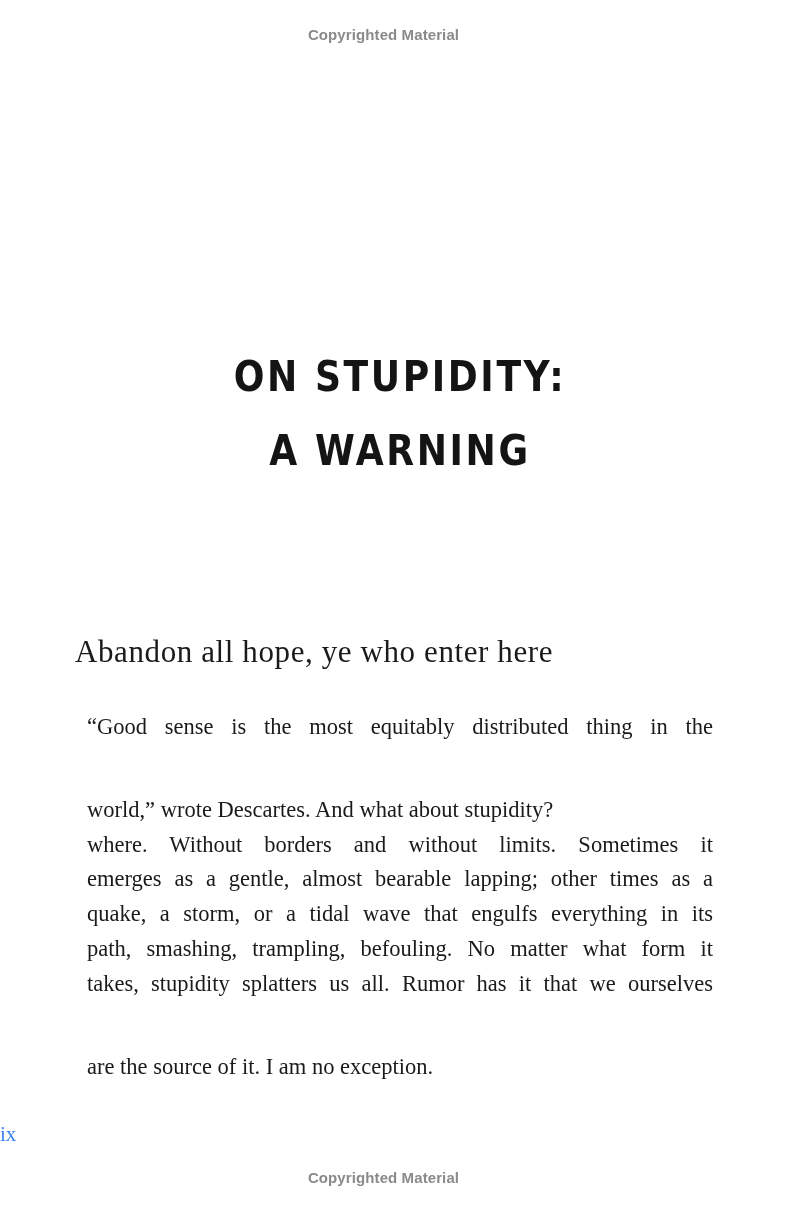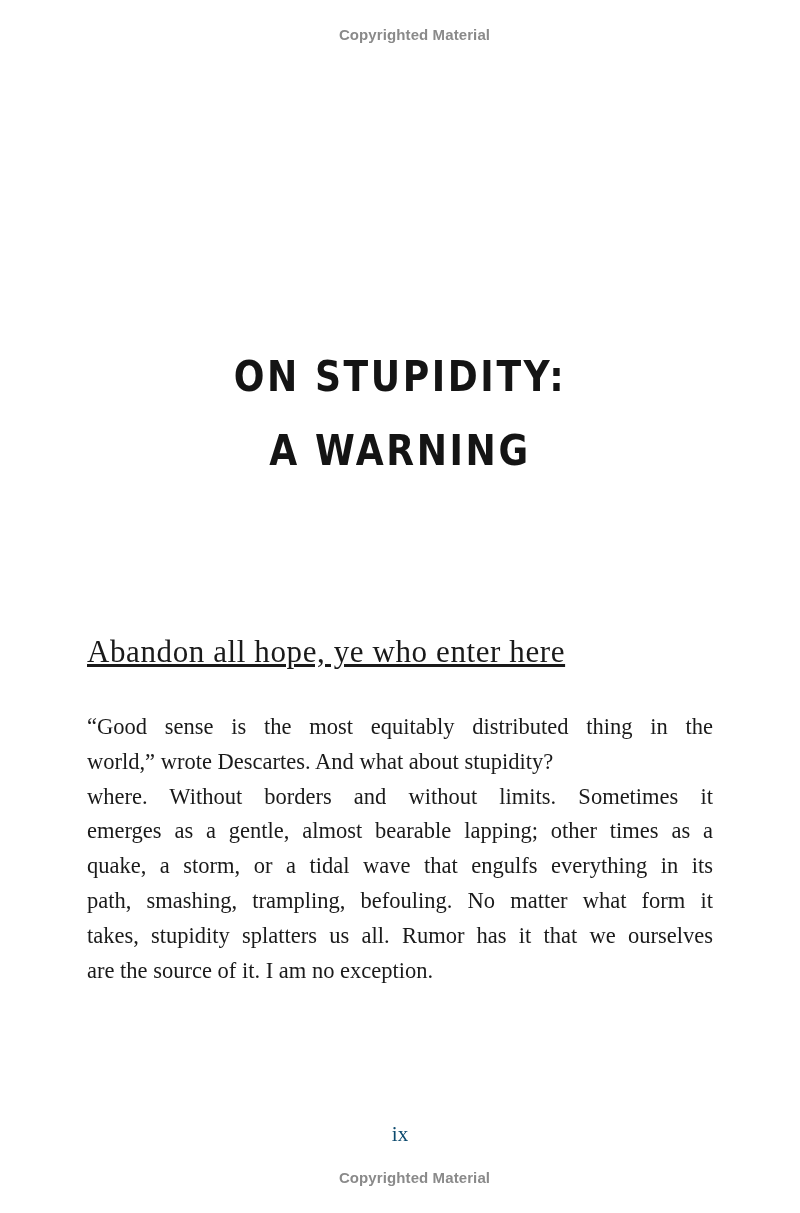--- a/index.html
+++ b/index.html
@@ -17,21 +17,20 @@
     .watermark {
       position: absolute;
       left: 0;
       width: 767px;
       text-align: center;
       font-family: "Liberation Sans", sans-serif;
       font-weight: bold;
       font-size: 15px;
       color: #8a8a8a;
       letter-spacing: 0.1px;
-      margin-left: 31px;
     }
     .watermark.top { top: 26px; }
     .watermark.bottom { top: 1169px; }
 
     .chapter-title {
       position: absolute;
       left: 0;
       width: 800px;
       top: 340px;
       text-align: center;
@@ -40,28 +39,27 @@
       font-size: 42px;
       letter-spacing: 3px;
       color: #141414;
       line-height: 74px;
       transform: scaleX(0.86);
     }
     .chapter-title div { white-space: nowrap; }
 
     .section-heading {
       position: absolute;
-      left: 87px;
+      left: 75px;
       top: 634px;
       font-family: "Liberation Serif", serif;
       font-size: 31px;
       color: #1a1a1a;
       letter-spacing: 0.6px;
       white-space: nowrap;
-      text-decoration: underline;
     }
 
     .body-text {
       position: absolute;
       left: 87px;
       top: 710px;
       width: 626px;
       font-family: "Liberation Serif", serif;
       font-size: 22.5px;
       line-height: 34.8px;
@@ -74,34 +72,34 @@
       white-space: nowrap;
       height: 34.8px;
       font-family: Liberation Serif, serif;
     }
     .line.justify {
       white-space: normal;
       text-align-last: justify;
     }
     .line.last {
       text-align-last: left;
+      margin-top: 48px;
     }
     .line.indent {
       padding-left: 36px;
     }
 
     .page-number {
       position: absolute;
       left: 0;
       width: 800px;
       top: 1122px;
-      text-align: center;
       font-family: "Liberation Serif", serif;
       font-size: 21px;
-      color: #0c4a6e;
+      color: #3b82f6;
     }
   </style>
 </head>
 <body>
 
 <div class="watermark top">Copyrighted Material</div>
 
 <div class="chapter-title">
   <div>ON STUPIDITY:</div>
   <div>A WARNING</div>

